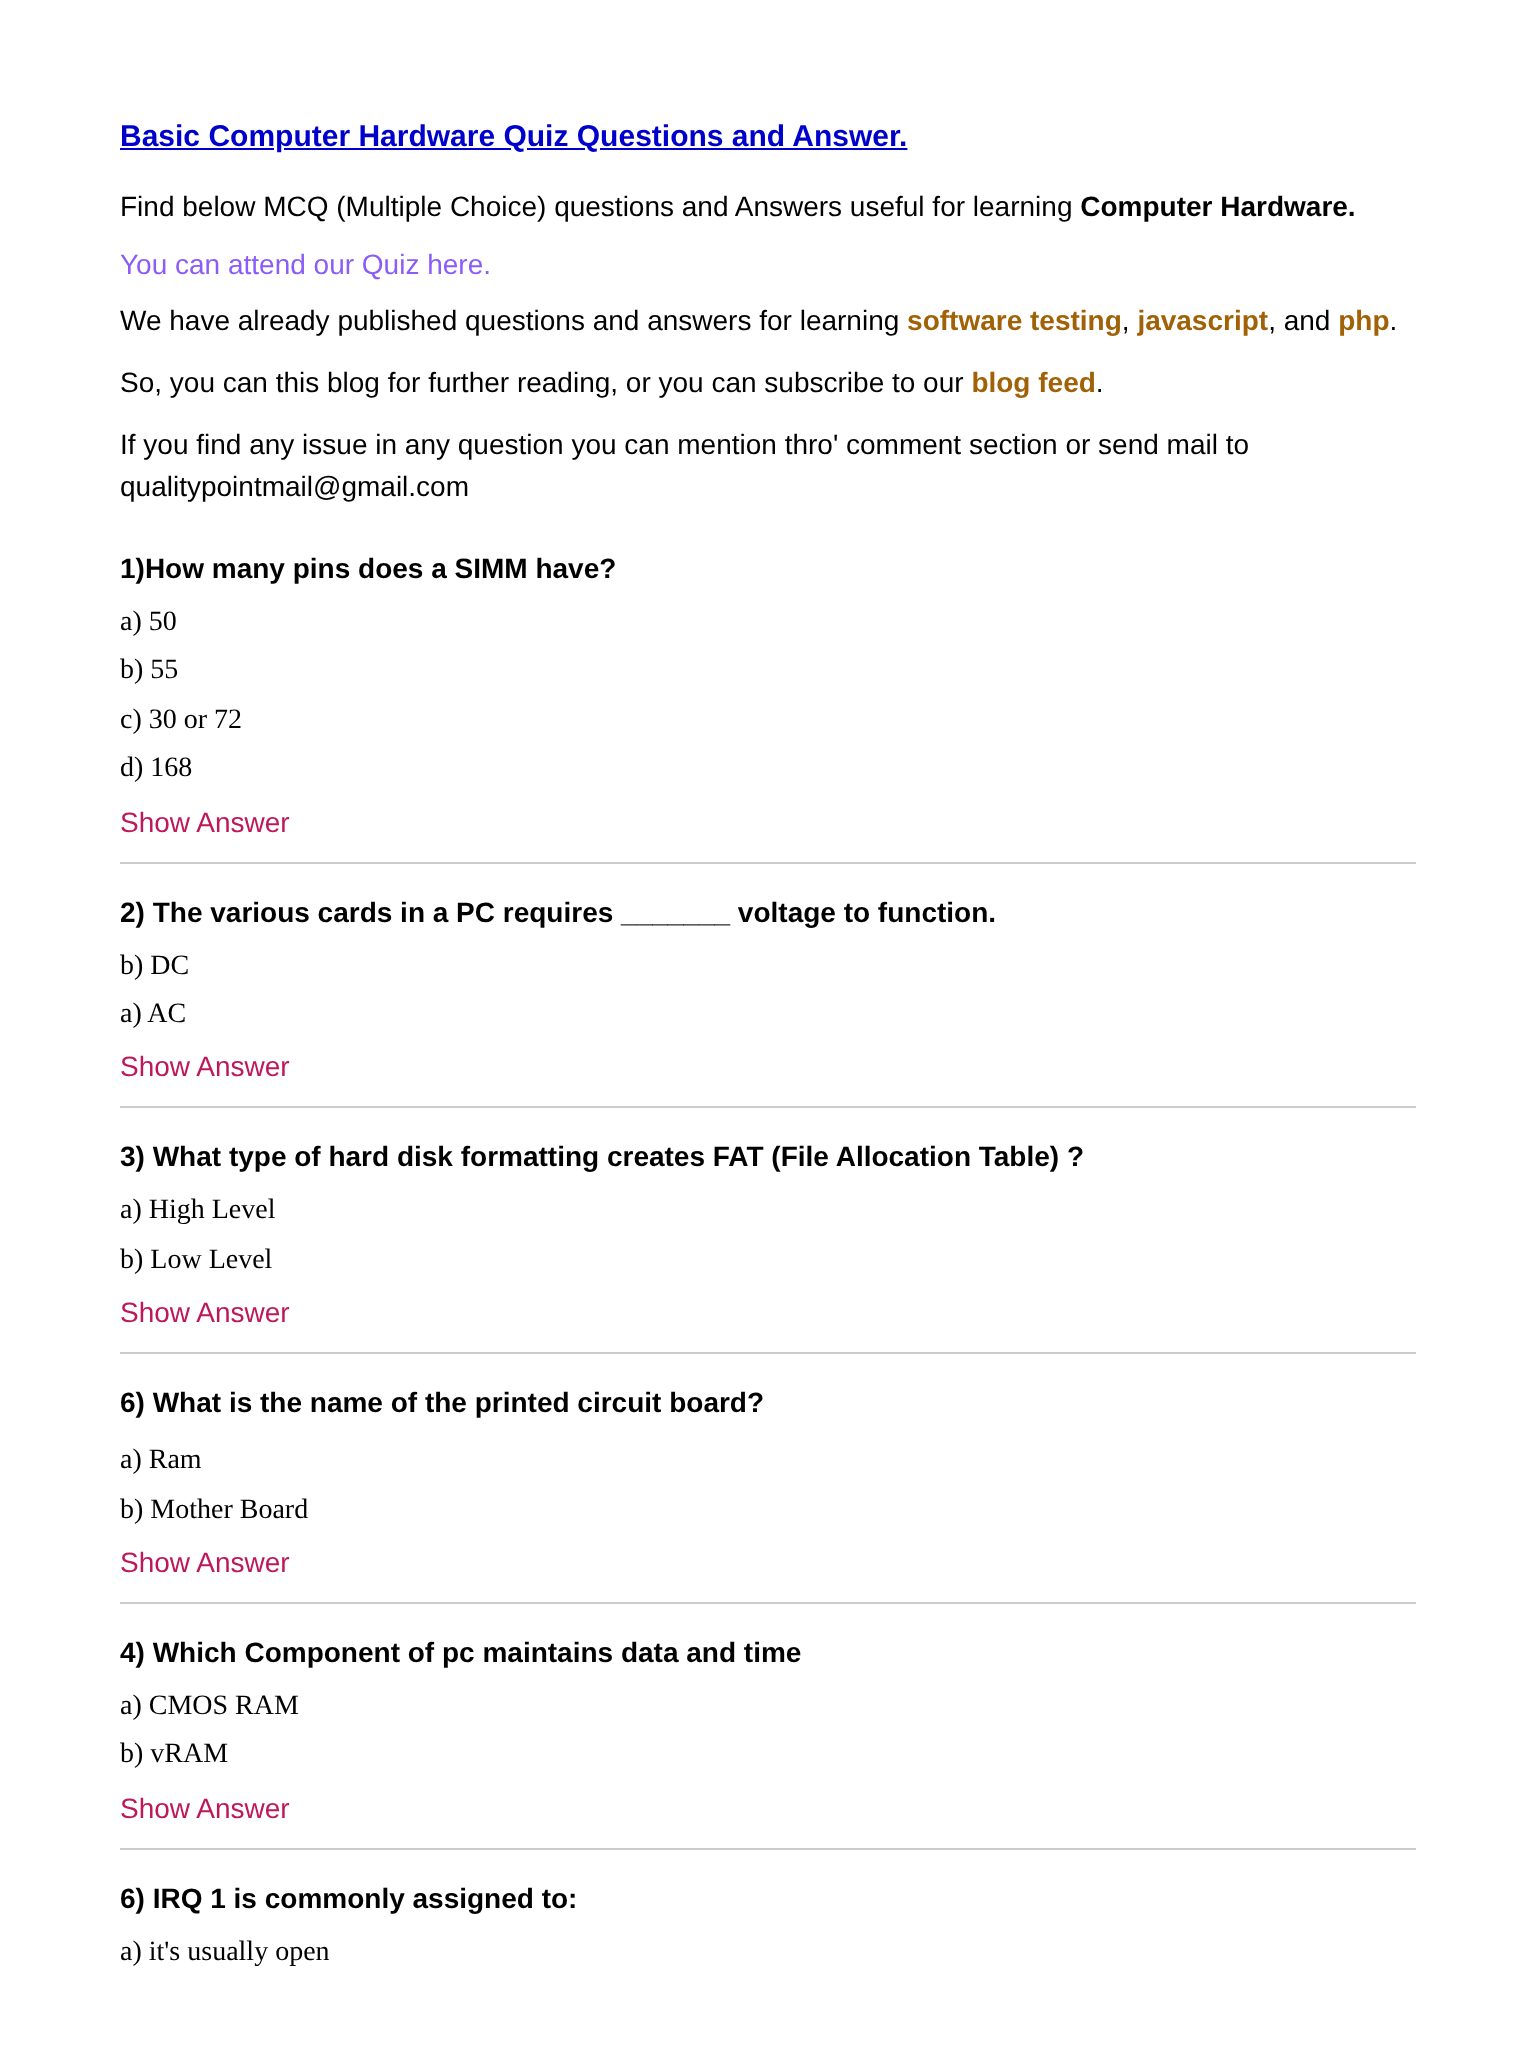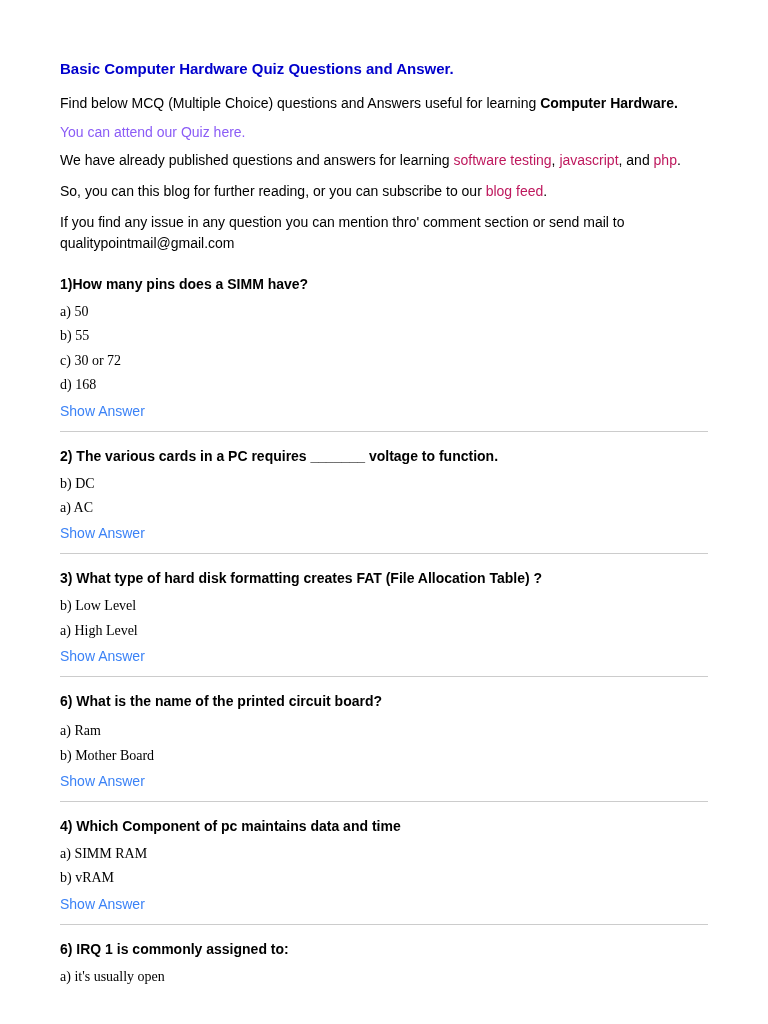--- a/index.html
+++ b/index.html
@@ -12,30 +12,32 @@
       font-family: Arial, sans-serif;
       font-size: 14px;
       color: #000000;
       padding: 60px 60px 40px 60px;
       width: 768px;
       min-height: 1024px;
     }
     .page-title {
       color: #0000cc;
       font-weight: bold;
+      text-decoration: underline;
       font-size: 15px;
       margin-bottom: 16px;
     }
     .intro-text {
       margin-bottom: 10px;
       line-height: 1.5;
     }
     .intro-text a {
-      color: #be185d;
+      color: #a16207;
       text-decoration: none;
+      font-weight: bold;
     }
     .bold {
       font-weight: bold;
     }
     .quiz-link {
       color: #8b5cf6;
       text-decoration: none;
       display: block;
       margin-bottom: 10px;
     }
@@ -47,21 +49,21 @@
       margin-bottom: 6px;
       margin-top: 14px;
       line-height: 1.5;
     }
     .option {
       margin-bottom: 2px;
       line-height: 1.6;
       font-family: Liberation Serif, serif;
     }
     .show-answer {
-      color: #3b82f6;
+      color: #be185d;
       text-decoration: none;
       display: inline-block;
       margin-top: 4px;
       margin-bottom: 6px;
     }
     .divider {
       border: none;
       border-top: 1px solid #cccccc;
       margin: 6px 0 0 0;
     }
@@ -107,38 +109,38 @@
     <div class="question-block">
       <div class="question-text">2) The various cards in a PC requires  _______ voltage to function.</div>
       <div class="option">b) DC</div>
       <div class="option">a) AC</div>
       <a href="#" class="show-answer">Show Answer</a>
     </div>
     <hr class="divider">
 
     <div class="question-block">
       <div class="question-text">3) What type of hard disk formatting creates FAT (File Allocation Table) ?</div>
+      <div class="option">a) High Level</div>
       <div class="option">b) Low Level</div>
-      <div class="option">a) High Level</div>
       <a href="#" class="show-answer">Show Answer</a>
     </div>
     <hr class="divider">
 
     <div class="question-block">
       <div class="question-text">6) What is the name of the printed circuit board?</div>
       <div style="margin-top:8px;"></div>
       <div class="option">a) Ram</div>
       <div class="option">b) Mother Board</div>
       <a href="#" class="show-answer">Show Answer</a>
     </div>
     <hr class="divider">
 
     <div class="question-block">
       <div class="question-text">4) Which Component of pc maintains data and time</div>
-      <div class="option">a) SIMM RAM</div>
+      <div class="option">a) CMOS RAM</div>
       <div class="option">b) vRAM</div>
       <a href="#" class="show-answer">Show Answer</a>
     </div>
     <hr class="divider">
 
     <div class="question-block">
       <div class="question-text">6) IRQ 1 is commonly assigned to:</div>
       <div class="option">a) it's usually open</div>
     </div>
 

